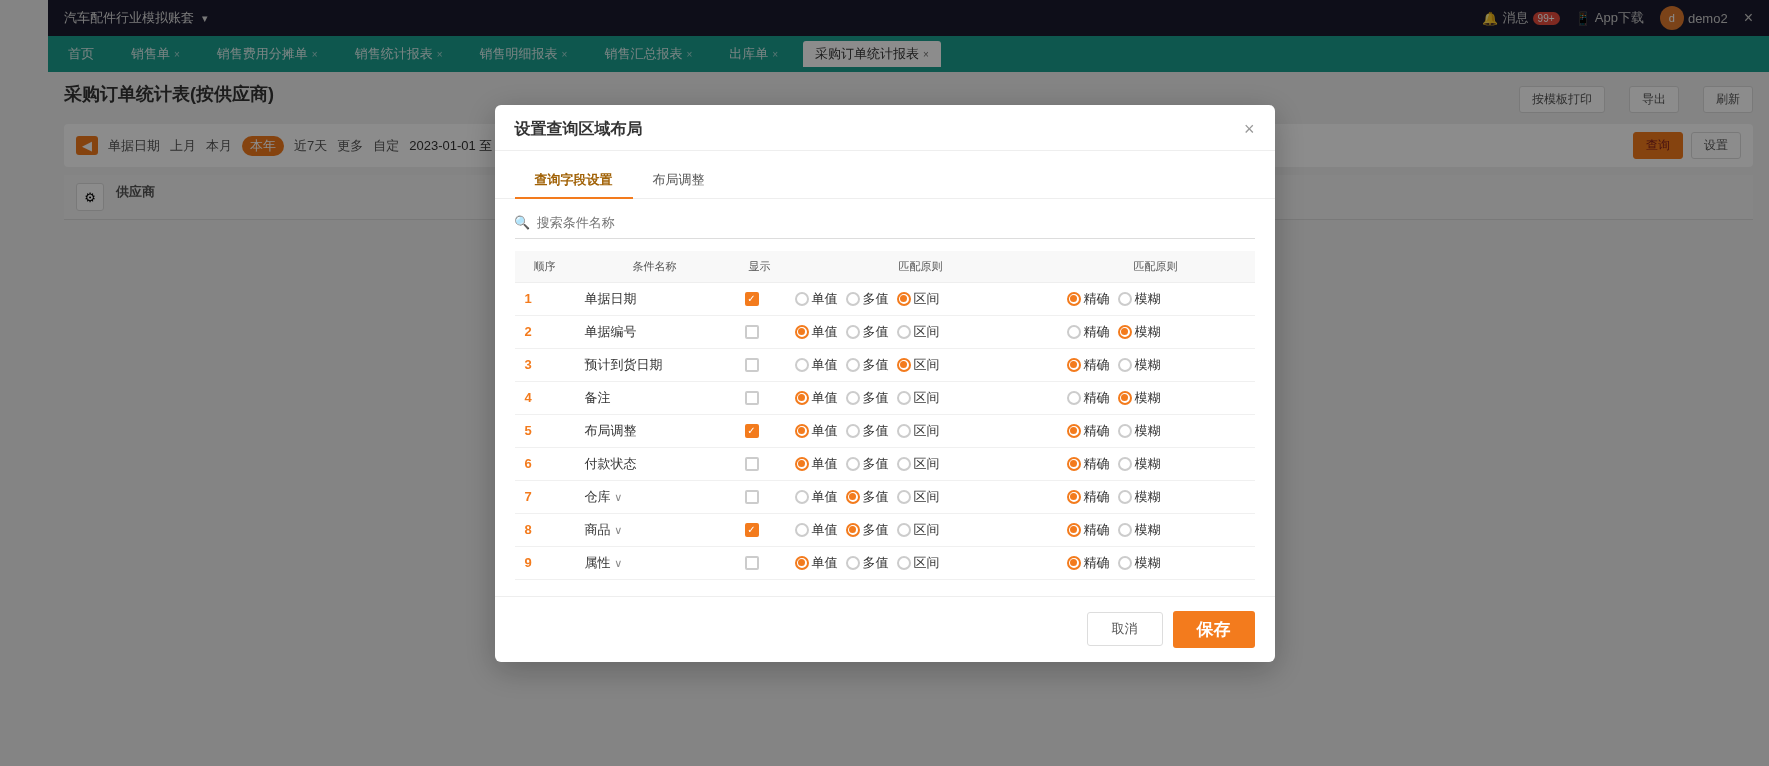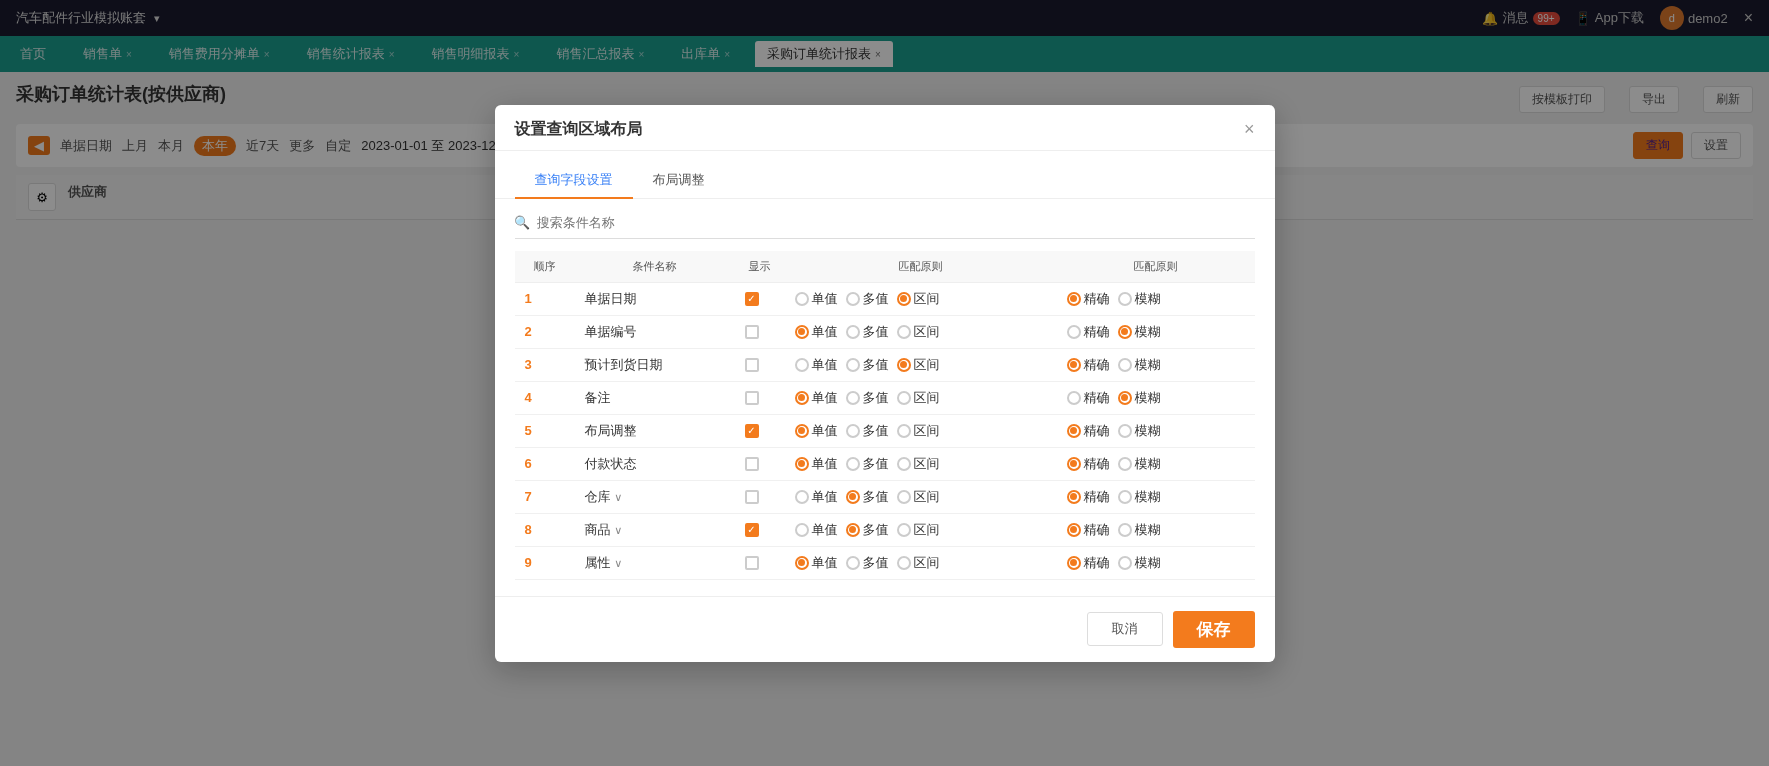--- a/index.html
+++ b/index.html
@@ -46,21 +46,21 @@
     }
     .toolbar-btn {
       padding: 4px 12px;
       border: 1px solid #ddd;
       border-radius: 3px;
       background: #fff;
       cursor: pointer;
       font-size: 12px;
       color: #555;
     }
-    .toolbar-btn.orange { background: #f37b1d; color: #4c1d95; border-color: #f37b1d; }
+    .toolbar-btn.orange { background: #f37b1d; color: #7f1d1d; border-color: #f37b1d; }
 
     
     .overlay {
       position: fixed;
       top: 0; left: 0; right: 0; bottom: 0;
       background: rgba(0,0,0,0.45);
       z-index: 100;
       display: flex;
       align-items: center;
       justify-content: center;
@@ -98,23 +98,23 @@
     }
     .modal-tab {
       padding: 8px 20px;
       cursor: pointer;
       color: #555;
       font-size: 13px;
       border-bottom: 2px solid transparent;
       margin-bottom: -1px;
     }
     .modal-tab.active {
-      color: #3b82f6;
+      color: #a16207;
       border-bottom: 2px solid #f37b1d;
-      font-weight: normal;
+      font-weight: bold;
     }
     .modal-body {
       padding: 16px 20px;
       flex: 1;
       overflow: hidden;
       display: flex;
       flex-direction: column;
     }
     .search-bar {
       display: flex;
@@ -216,21 +216,21 @@
       font-weight: bold;
     }
 
     .dropdown-arrow { font-size: 11px; color: #888; }
     .col-type { min-width: 220px; }
     .col-match { min-width: 160px; }
   </style>
 </head>
 <body>
 
-<div style="height:616px; position:relative; background:#f0f0f0;">
+<div style="height:616px; position:relative; background:#f0f0f0;padding-left:48px;">
 
   <div class="top-bar">
     <div class="top-bar-left">
       <span>汽车配件行业模拟账套</span>
       <span style="font-size:11px;">▾</span>
     </div>
     <div class="top-bar-right">
       <span style="cursor:pointer; display:flex; align-items:center; gap:4px;">
         <span>🔔</span>
         <span>消息</span>

